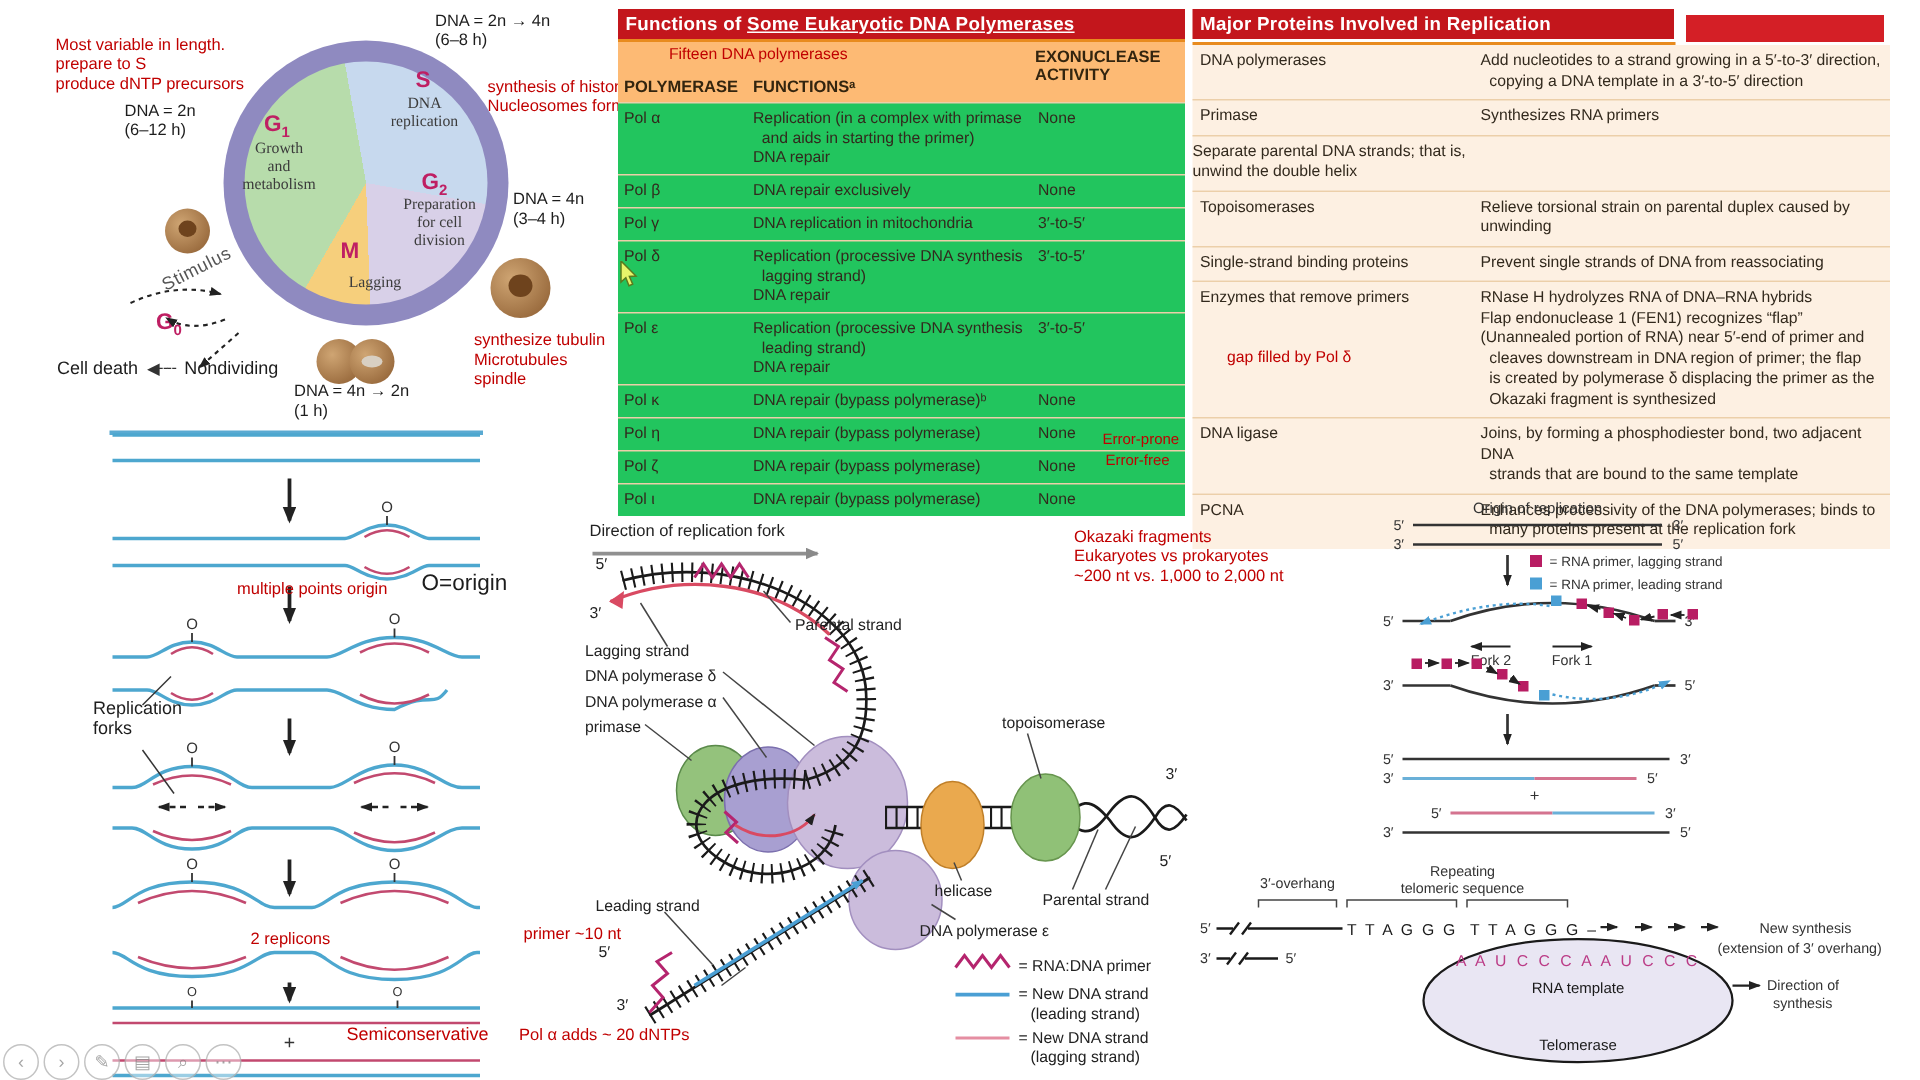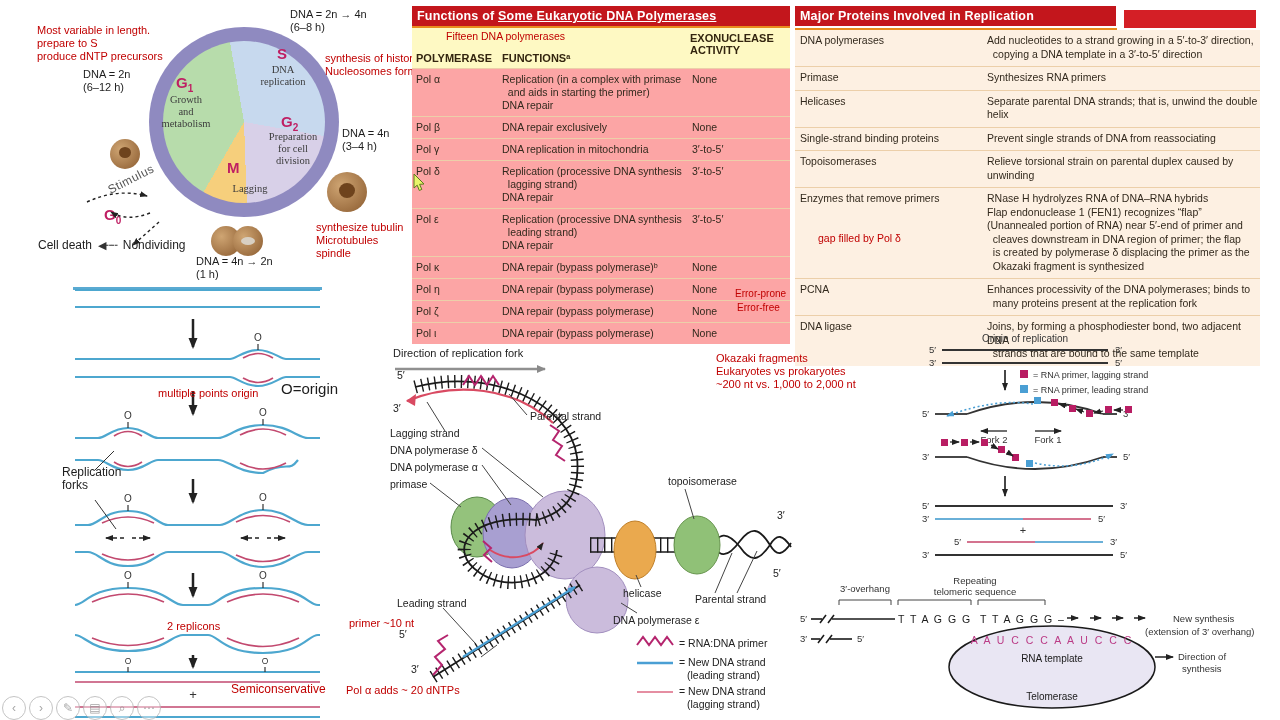--- a/index.html
+++ b/index.html
@@ -12,23 +12,23 @@
   .phase{font-weight:bold;color:#bf1f63;font-size:15px;}
   .phase sub{font-size:10px;}
   .pdesc{font-size:10.5px;line-height:12px;color:#3c3c3c;text-align:center;white-space:pre-line;font-family:Liberation Serif, serif;}
   
   .tblM{left:412px;top:6px;width:378px;}
   .tblR{left:795px;top:6px;width:465px;}
   .titlebar{background:#c3161c;color:#ffffff;font-weight:bold;font-size:12.5px;
             padding:3px 4px 3px 5px;letter-spacing:.2px;}
   .titlebar u{text-decoration:underline;}
   .orangerule{height:2px;background:#e88b1e;}
-  .hdrband{background:#fef9c3;height:40px;position:relative;}
+  .hdrband{background:#fdba74;height:40px;position:relative;}
   .hdr{position:absolute;font-weight:bold;font-size:11px;color:#33250f;white-space:pre-line;line-height:12px;}
-  .rowM{display:grid;grid-template-columns:88px 186px 104px;background:#fca5a5;
+  .rowM{display:grid;grid-template-columns:88px 186px 104px;background:#22c55e;
         border-top:1px solid #eccfa9;font-size:10.5px;line-height:13px;color:#32291d;padding:4px 0;}
   .rowR{display:grid;grid-template-columns:192px 271px;background:#fdf0e2;
         border-top:1px solid #eccfa9;font-size:10.5px;line-height:13.5px;color:#32291d;padding:4px 0 5px 0;}
   .cPol{padding-left:4px;}
   .cFn{padding-left:2px;}
   .cExo{padding-left:6px;}
   .cName{padding-left:5px;}
   .gapnote{color:#c00000;margin-top:26px;font-size:10.5px;}
   
   .ring{left:149px;top:27px;width:190px;height:190px;border-radius:50%;background:#8f8ac0;}
@@ -204,49 +204,48 @@
   <div class="rowR" style="border-top:none">
       <span class="cName">DNA polymerases</span>
       <span class="pw">Add nucleotides to a strand growing in a 5′-to-3′ direction,
   copying a DNA template in a 3′-to-5′ direction</span>
     </div>
   <div class="rowR">
       <span class="cName">Primase</span>
       <span class="pw">Synthesizes RNA primers</span>
     </div>
   <div class="rowR">
-      <span class="cName">Helicases</span>
       <span class="pw">Separate parental DNA strands; that is, unwind the double helix</span>
+    </div>
+  <div class="rowR">
+      <span class="cName">Topoisomerases</span>
+      <span class="pw">Relieve torsional strain on parental duplex caused by unwinding</span>
     </div>
   <div class="rowR">
       <span class="cName">Single-strand binding proteins</span>
       <span class="pw">Prevent single strands of DNA from reassociating</span>
-    </div>
-  <div class="rowR">
-      <span class="cName">Topoisomerases</span>
-      <span class="pw">Relieve torsional strain on parental duplex caused by unwinding</span>
     </div>
   <div class="rowR">
     <span class="cName"><span>Enzymes that remove primers</span><span class="gapnote" style="display:block;padding-left:18px">gap filled by Pol δ</span></span>
     <span class="pw">RNase H hydrolyzes RNA of DNA–RNA hybrids
 Flap endonuclease 1 (FEN1) recognizes “flap”
 (Unannealed portion of RNA) near 5′-end of primer and
   cleaves downstream in DNA region of primer; the flap
   is created by polymerase δ displacing the primer as the
   Okazaki fragment is synthesized</span>
   </div>
   <div class="rowR">
+      <span class="cName">DNA ligase</span>
+      <span class="pw">Joins, by forming a phosphodiester bond, two adjacent DNA
+  strands that are bound to the same template</span>
+    </div>
+  <div class="rowR">
       <span class="cName">PCNA</span>
       <span class="pw">Enhances processivity of the DNA polymerases; binds to
   many proteins present at the replication fork</span>
-    </div>
-  <div class="rowR">
-      <span class="cName">DNA ligase</span>
-      <span class="pw">Joins, by forming a phosphodiester bond, two adjacent DNA
-  strands that are bound to the same template</span>
     </div>
 </div>
 
 <svg class="abs" style="left:40px;top:283px" width="320" height="437" viewBox="0 0 320 437">
   <g stroke="#4da7cf" stroke-width="2.2" fill="none">
     <path d="M35,7 H280"></path>
       <path d="M35,24 H280"></path>
     <path d="M35,76 H190 C196,76 204,67 218,67 C232,67 240,76 246,76 H280"></path>
     <path d="M35,94 H190 C196,94 204,103 218,103 C232,103 240,94 246,94 H280"></path>
     <path d="M35,155 H58 C66,155 72,145 88,145 C104,145 110,155 118,155 H178 C188,155 198,142 223,142 C248,142 258,155 268,155 H280"></path>

